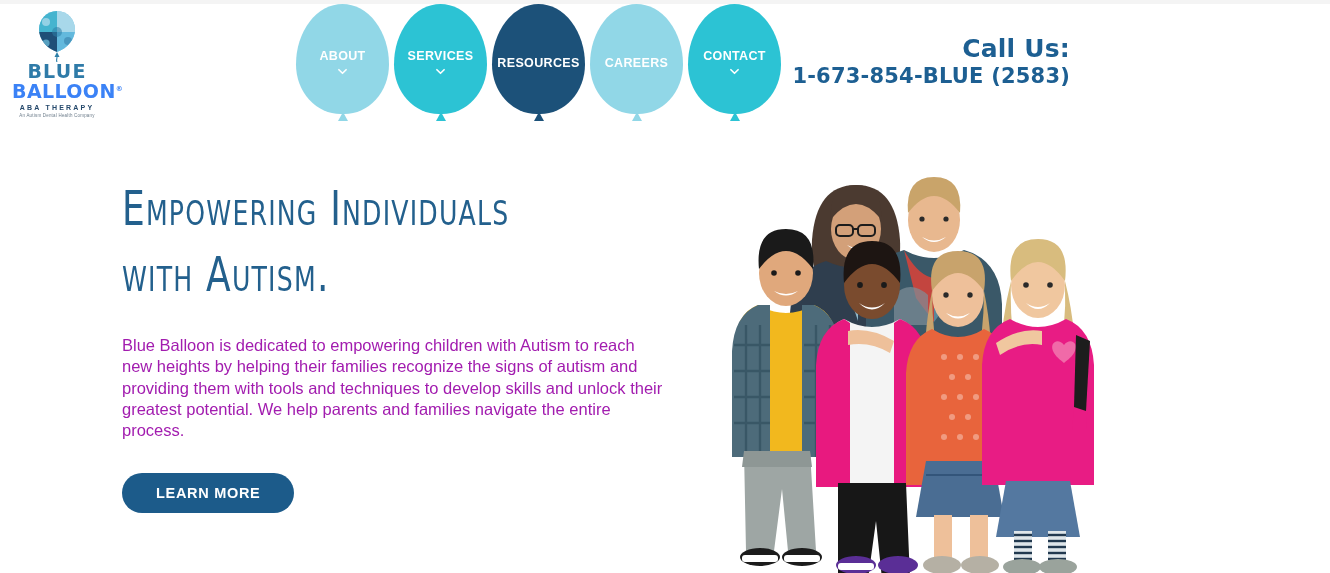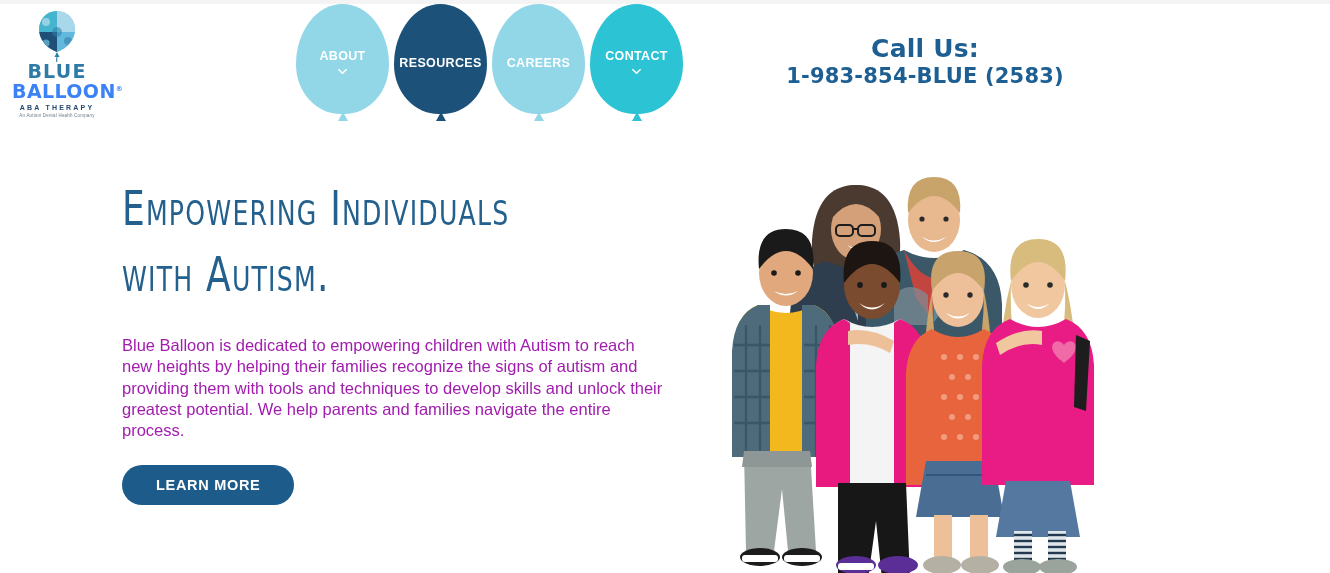--- a/index.html
+++ b/index.html
@@ -140,21 +140,21 @@
     position: relative;
     top: -1px;
   }
   .chev svg { display: block; }
 
   
   .callus {
     position: absolute;
     right: 22px;
     top: 30px;
-    text-align: center;
+    text-align: right;
     width: 290px;
   }
   .callus-title {
     font-family: "DejaVu Sans", sans-serif;
     font-size: 25px;
     font-weight: bold;
     color: #1d5f92;
     letter-spacing: 0.2px;
     line-height: 29px;
   }
@@ -194,21 +194,21 @@
   .hero-para {
     margin-top: 48px;
     font-family: "Liberation Sans", sans-serif;
     font-size: 16.5px;
     color: #a21caf;
     line-height: 21.3px;
     max-width: 545px;
   }
   .learn-more {
     display: inline-block;
-    margin-top: 24px;
+    margin-top: 32px;
     background: #1c5b8a;
     color: #ffffff;
     border: none;
     border-radius: 999px;
     padding: 12px 34px;
     font-size: 14.5px;
     font-weight: bold;
     letter-spacing: 0.7px;
     cursor: pointer;
     font-family: "Liberation Sans", sans-serif;
@@ -266,20 +266,32 @@
       <span class="nav-label">
         <span>ABOUT</span>
         <span class="chev">
             <svg viewBox="0 0 10 10" width="9" height="9">
               <path d="M1 3 L5 7 L9 3" stroke="#ffffff" stroke-width="1.8" fill="none" stroke-linecap="round" stroke-linejoin="round"></path>
             </svg>
           </span>
       </span>
     </div>
 
+    <div class="nav-item">
+      <div class="balloon" style="background:#2cc3d4"></div>
+      <div class="knot" style="color:#2cc3d4"></div>
+      <span class="nav-label">
+        <span>SERVICES</span>
+        <span class="chev">
+            <svg viewBox="0 0 10 10" width="9" height="9">
+              <path d="M1 3 L5 7 L9 3" stroke="#ffffff" stroke-width="1.8" fill="none" stroke-linecap="round" stroke-linejoin="round"></path>
+            </svg>
+          </span>
+      </span>
+    </div>
 
     <div class="nav-item">
       <div class="balloon" style="background:#1c5179"></div>
       <div class="knot" style="color:#1c5179"></div>
       <span class="nav-label">
         <span>RESOURCES</span>
       </span>
     </div>
 
 
@@ -301,21 +313,21 @@
               <path d="M1 3 L5 7 L9 3" stroke="#ffffff" stroke-width="1.8" fill="none" stroke-linecap="round" stroke-linejoin="round"></path>
             </svg>
           </span>
       </span>
     </div>
 
   </nav>
 
   <div class="callus">
     <div class="callus-title">Call Us:</div>
-    <a class="callus-number">1-983-854-BLUE (2583)</a>
+    <a class="callus-number">1-673-854-BLUE (2583)</a>
   </div>
 
 </header>
 
 <section class="hero">
 
   <div class="hero-copy">
     <h1 class="hero-title">
       <div>Empowering Individuals</div>
       <div>with Autism.</div>

